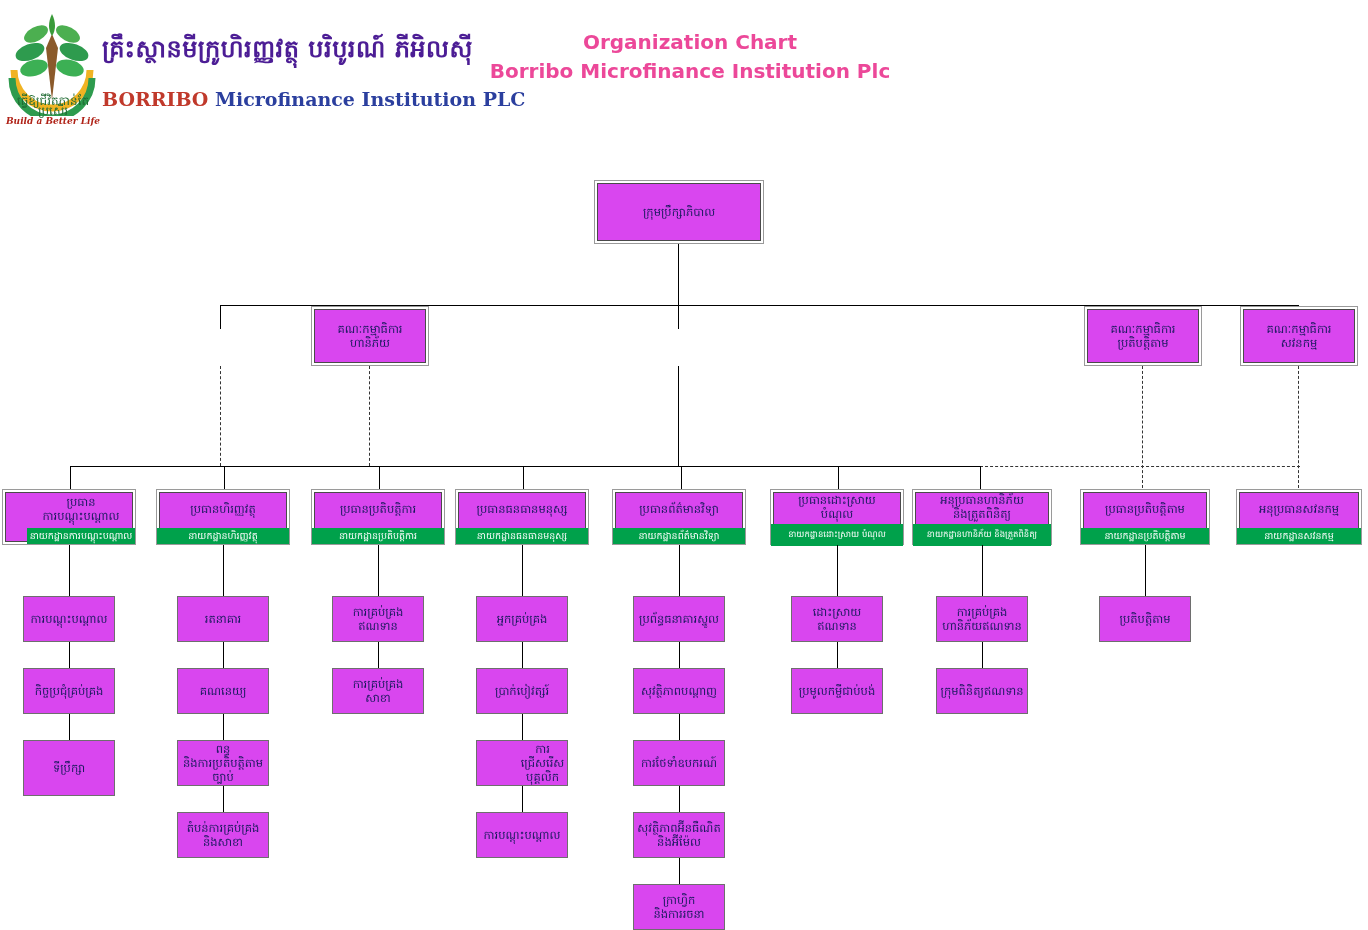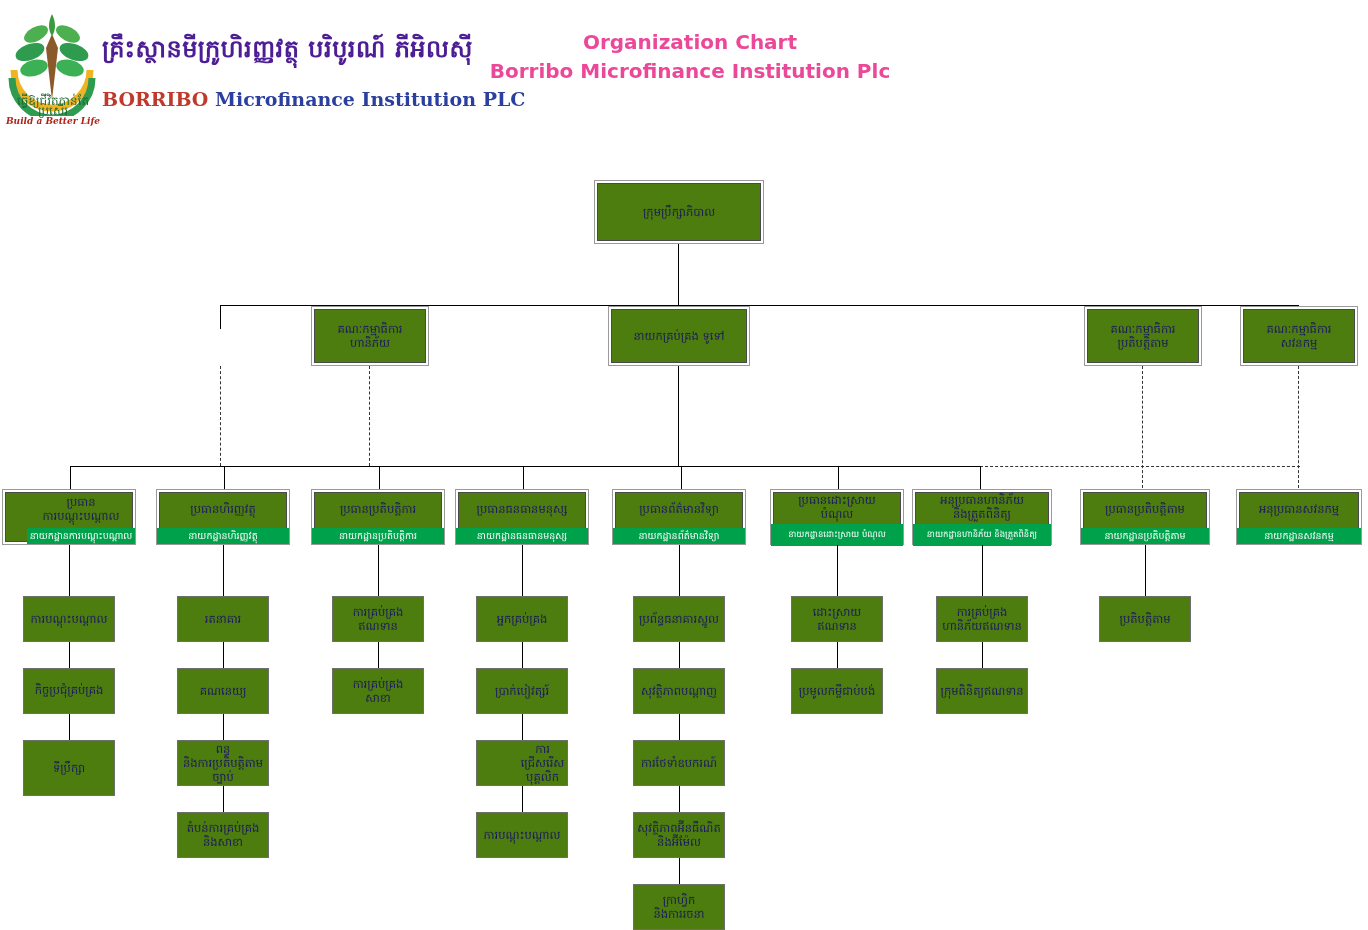--- a/index.html
+++ b/index.html
@@ -32,21 +32,21 @@
     font-size:19px;font-weight:bold;color:#2b3f9e;white-space:nowrap;
   }
   .logo-en .red{color:#c0392b;}
 
   
   .title-block{position:absolute;left:470px;top:28px;width:440px;text-align:center;}
   .title-line{font-size:20px;font-weight:bold;color:#ec4899;line-height:29px;white-space:nowrap;}
 
   
   .node{
-    position:absolute;box-sizing:border-box;background:#4d7c0f;
+    position:absolute;box-sizing:border-box;background:#d946ef;
     display:flex;align-items:center;justify-content:center;
     text-align:center;color:#1a1a5e;line-height:1.22;
     font-size:11.5px;padding:2px 3px;
   }
   .node.double{
     border:1px solid #9a9a9a;
     box-shadow:inset 0 0 0 2px #ffffff, inset 0 0 0 3px #4a4a4a;
     padding:5px 6px;
   }
   .node.plain{border:1.3px solid #6e6e6e;}
@@ -110,23 +110,20 @@
   <div class="ln h" style="left:220px;top:305px;width:1079px;"></div>
   <div class="ln v" style="left:220px;top:305px;height:24px;"></div>
   <div class="ln v" style="left:369px;top:305px;height:24px;"></div>
   <div class="ln v" style="left:678px;top:305px;height:24px;"></div>
   <div class="ln v" style="left:1142px;top:305px;height:24px;"></div>
   <div class="ln v" style="left:1298px;top:305px;height:24px;"></div>
 
   <div class="node double" style="left:311px;top:306px;width:118px;height:60px;">
     <span>គណៈកម្មាធិការ<br>ហានិភ័យ</span>
   </div>
-  <div class="node double" style="left:608px;top:306px;width:142px;height:60px;">
-    <span>នាយកគ្រប់គ្រង ទូទៅ</span>
-  </div>
   <div class="node double" style="left:1084px;top:306px;width:118px;height:60px;">
     <span>គណៈកម្មាធិការ<br>ប្រតិបត្តិតាម</span>
   </div>
   <div class="node double" style="left:1240px;top:306px;width:118px;height:60px;">
     <span>គណៈកម្មាធិការ<br>សវនកម្ម</span>
   </div>
 
   <div class="dash-v" style="left:220px;top:366px;height:100px;"></div>
   <div class="dash-v" style="left:369px;top:366px;height:100px;"></div>
   <div class="dash-v" style="left:1142px;top:366px;height:122px;"></div>
@@ -147,21 +144,21 @@
   <div id="dept-layer">
       <div class="node double head" style="left: 2px; top: 489px; width: 134px; height: 56px; padding-left: 24px;">
         <div class="head-title">ប្រធាន<br>ការបណ្តុះបណ្តាល</div>
         <div class="green-bar">នាយកដ្ឋានការបណ្តុះបណ្តាល</div>
       </div>
       <div class="ln v" style="left: 69px; top: 545px; height: 51px;"></div>
       <div class="node plain" style="left: 23px; top: 596px; width: 92px; height: 46px;">
         <span>ការបណ្តុះបណ្តាល</span>
       </div>
       <div class="ln v" style="left: 69px; top: 642px; height: 26px;"></div>
-      <div class="node plain" style="left: 23px; top: 668px; width: 92px; height: 46px; font-family: Liberation Mono, monospace;">
+      <div class="node plain" style="left: 23px; top: 668px; width: 92px; height: 46px;">
         <span>កិច្ចប្រជុំគ្រប់គ្រង</span>
       </div>
       <div class="ln v" style="left: 69px; top: 714px; height: 26px;"></div>
       <div class="node plain" style="left: 23px; top: 740px; width: 92px; height: 56px;">
         <span>ទីប្រឹក្សា</span>
       </div>
       <div class="node double head" style="left: 156px; top: 489px; width: 134px; height: 56px;">
         <div class="head-title">ប្រធានហិរញ្ញវត្ថុ</div>
         <div class="green-bar">នាយកដ្ឋានហិរញ្ញវត្ថុ</div>
       </div>

